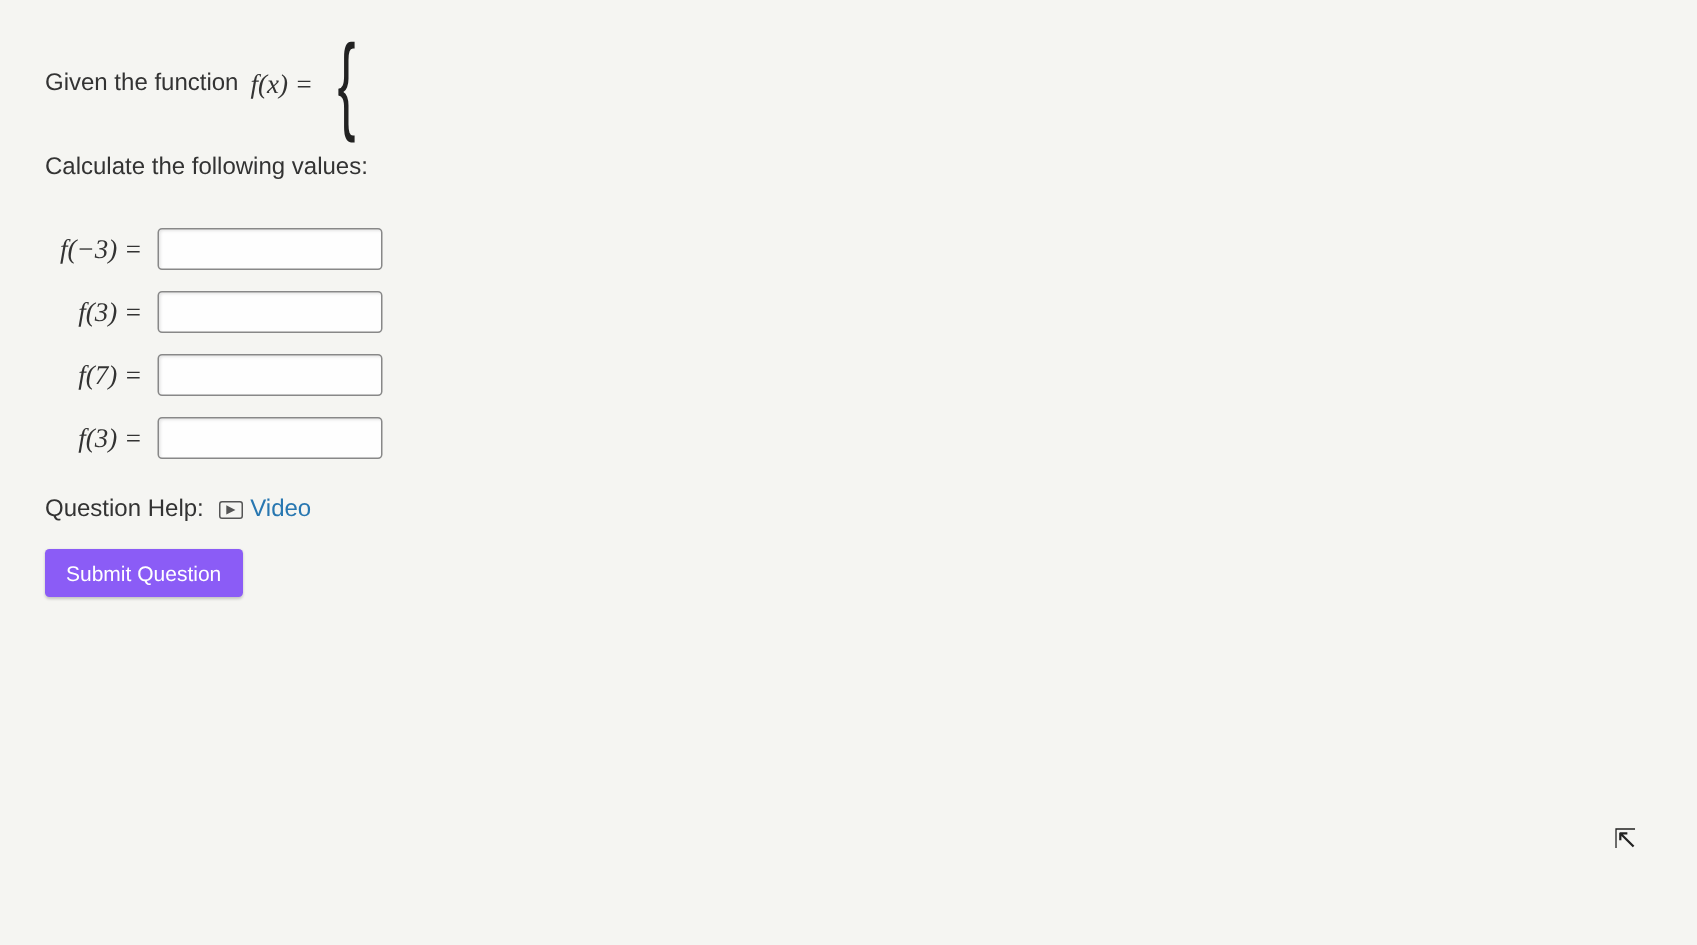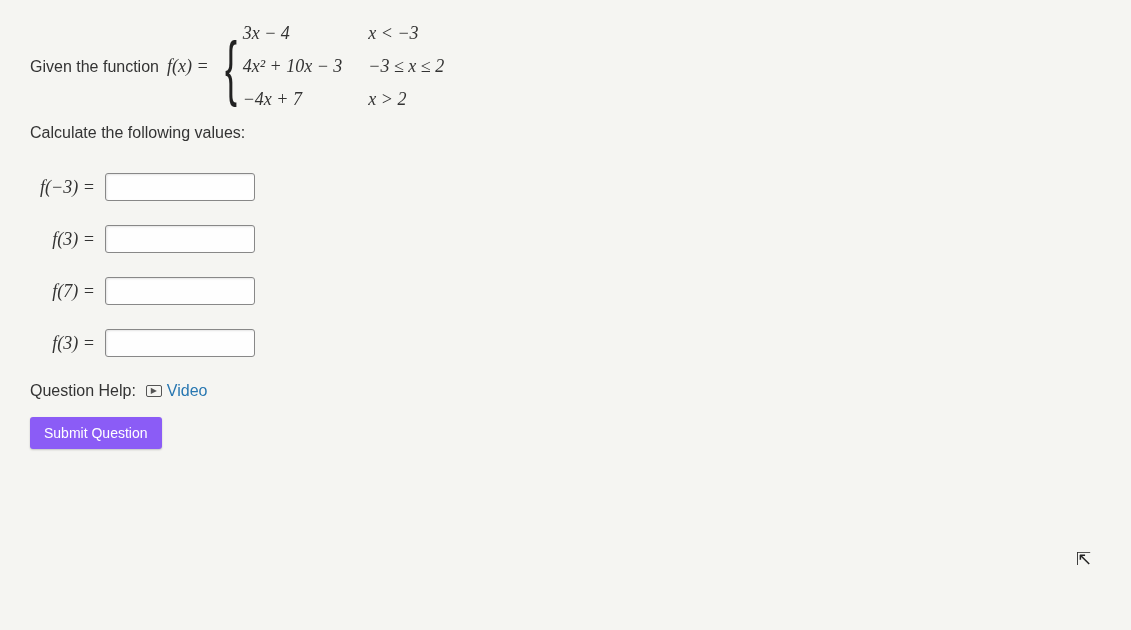--- a/index.html
+++ b/index.html
@@ -50,21 +50,21 @@
       row-gap: 6px;
       align-items: center;
     }
     .subtext {
       margin-top: 6px;
       margin-bottom: 28px;
     }
     .answers {
       display: grid;
       grid-template-columns: max-content auto;
-      gap: 24px 10px;
+      gap: 14px 10px;
       align-items: center;
       margin-bottom: 22px;
       margin-left: 10px;
     }
     .ans-label {
       text-align: right;
       font-family: "Cambria Math", Georgia, serif;
       font-style: italic;
       font-size: 18px;
     }
@@ -125,28 +125,20 @@
 </head>
 <body>
 
 <div class="question-body">
 
   <div class="intro-row">
     <span>Given the function </span>
     <span class="math"><span>f(x) =</span></span>
     <span class="piecewise">
       <span class="brace">{</span>
-      <span class="cases math">
-        <span>3x − 4</span>
-        <span>x &lt; −3</span>
-        <span>4x² + 10x − 3</span>
-        <span>−3 ≤ x ≤ 2</span>
-        <span>−4x + 7</span>
-        <span>x &gt; 2</span>
-      </span>
     </span>
   </div>
 
   <div class="subtext">Calculate the following values:</div>
 
   <div class="answers">
     <span class="ans-label">f(−3) =</span>
     <input class="ans-input" type="text" value="" style="">
 
     <span class="ans-label">f(3) =</span>

